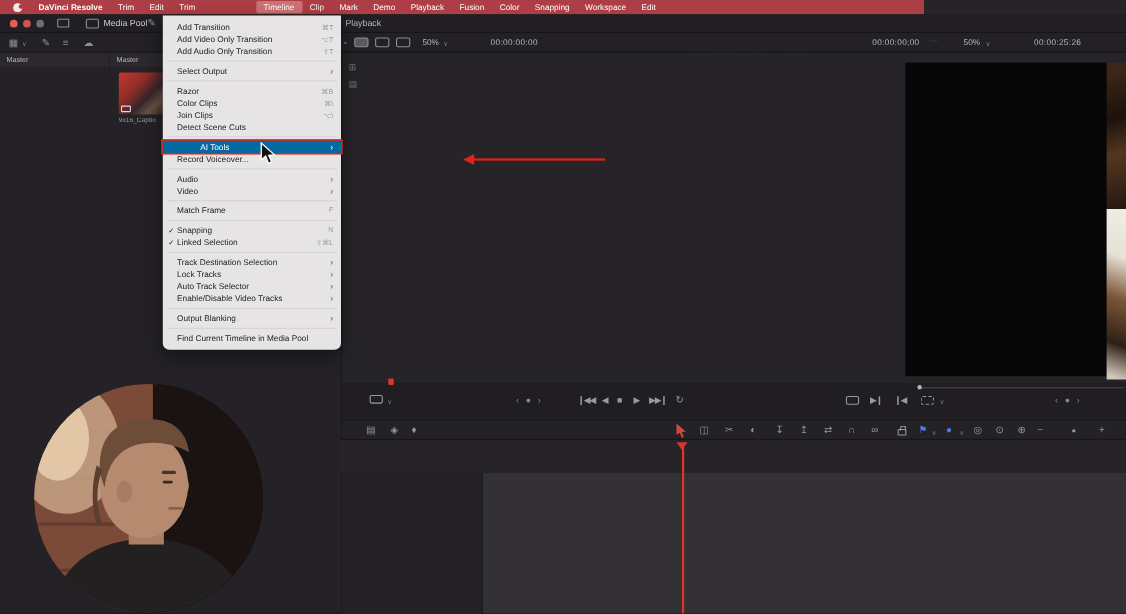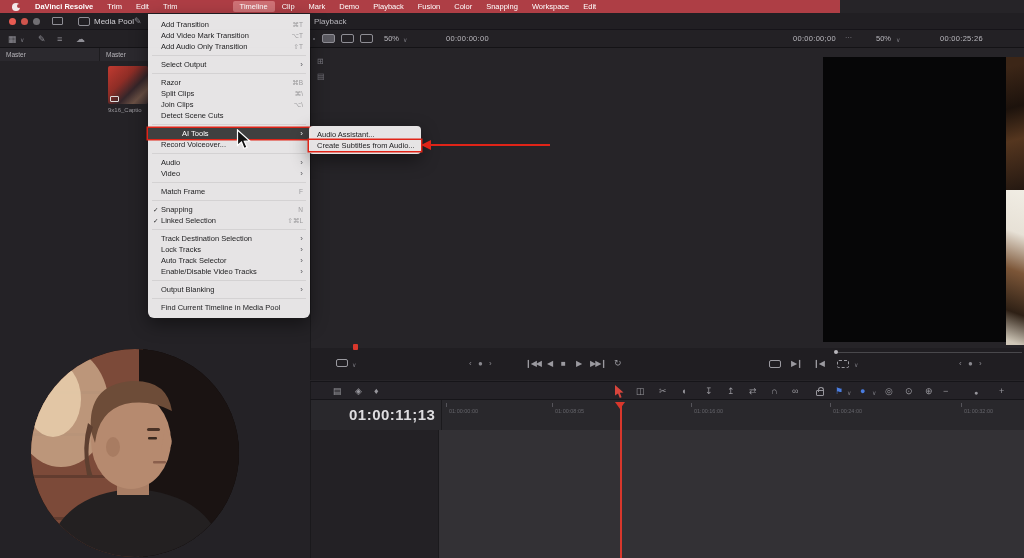--- a/index.html
+++ b/index.html
@@ -83,21 +83,21 @@
 
   
   .menu { left:148px; top:14px; width:162px; background:rgba(236,234,235,.97);
           border-radius:0 0 6px 6px; padding:5px 0; box-shadow:0 6px 18px rgba(0,0,0,.45); }
   .mitem { display:flex; align-items:center; height:11px; padding:0 7px 0 5px;
            font-size:7.5px; color:#1d1d1f; white-space:nowrap; }
   .mitem .chk { width:8px; font-size:6.5px; }
   .mitem .lbl { flex:1; }
   .mitem .sc { color:#9b9a9c; font-size:6.5px; margin-left:6px; }
   .mitem .sub { color:#55555a; font-size:8px; margin-left:6px; }
-  .mitem.hl { background:#404040; color:#fff;padding-left:26px; }
+  .mitem.hl { background:#0369a1; color:#fff;padding-left:26px; }
   .mitem.hl .sub { color:#fff; }
   .msep { height:1px; background:#d4d2d3; margin:3px 4px; }
   .redframe { box-shadow:0 0 0 1.5px #e02418; }
 
   .submenu { left:309px; top:126px; width:112px; background:rgba(236,234,235,.97);
              border-radius:4px; padding:3px 0; box-shadow:0 6px 18px rgba(0,0,0,.45); }
   .smitem { height:11px; line-height:11px; padding:0 8px; font-size:7.5px; color:#1d1d1f; white-space:nowrap; }
 
   
   .arrow-line { left:430px; top:144px; width:120px; height:2px; background:#e02418; }
@@ -249,35 +249,20 @@
     <span class="tool-ic blue" style="left:549px;">●</span>
     <span class="chev abs" style="left:561px; top:7px;">∨</span>
     <span class="tool-ic" style="left:574px;">◎</span>
     <span class="tool-ic" style="left:594px;">⊙</span>
     <span class="tool-ic" style="left:614px;">⊕</span>
     <span class="tool-ic" style="left:632px;">−</span>
     <span class="tool-ic" style="left:663px; font-size:7px; top:5px;">●</span>
     <span class="tool-ic" style="left:688px;">+</span>
   </div>
 
-  <div class="abs tlhead">
-    <span class="big-tc">01:00:11;13</span>
-    <div class="ruler" id="ruler">
-        <span class="rtick" style="left:4px"></span>
-        <span class="rlabel" style="left:7px">01:00:00:00</span>
-        <span class="rtick" style="left:110px"></span>
-        <span class="rlabel" style="left:113px">01:00:08:05</span>
-        <span class="rtick" style="left:249px"></span>
-        <span class="rlabel" style="left:252px">01:00:16:00</span>
-        <span class="rtick" style="left:388px"></span>
-        <span class="rlabel" style="left:391px">01:00:24:00</span>
-        <span class="rtick" style="left:519px"></span>
-        <span class="rlabel" style="left:522px">01:00:32:00</span>
-      </div>
-  </div>
 
   <div class="abs tracks">
     <div class="tracks-left"></div>
   </div>
 
   <div class="abs playhead-caret"></div>
   <div class="abs playhead-line"></div>
 
   <div class="abs webcam">
     <svg width="208" height="208" viewBox="0 0 208 208">
@@ -304,21 +289,21 @@
   </div>
 
   <div class="abs menu" id="tl-menu">
       <div class="mitem">
         <span class="chk"></span>
         <span class="lbl">Add Transition</span>
         <span class="sc">⌘T</span>
       </div>
       <div class="mitem">
         <span class="chk"></span>
-        <span class="lbl">Add Video Mark Transition</span>
+        <span class="lbl">Add Video Only Transition</span>
         <span class="sc">⌥T</span>
       </div>
       <div class="mitem">
         <span class="chk"></span>
         <span class="lbl">Add Audio Only Transition</span>
         <span class="sc">⇧T</span>
       </div>
       <div class="msep"></div>
       <div class="mitem">
         <span class="chk"></span>
@@ -326,21 +311,21 @@
         <span class="sub">›</span>
       </div>
       <div class="msep"></div>
       <div class="mitem">
         <span class="chk"></span>
         <span class="lbl">Razor</span>
         <span class="sc">⌘B</span>
       </div>
       <div class="mitem">
         <span class="chk"></span>
-        <span class="lbl">Split Clips</span>
+        <span class="lbl">Color Clips</span>
         <span class="sc">⌘\</span>
       </div>
       <div class="mitem">
         <span class="chk"></span>
         <span class="lbl">Join Clips</span>
         <span class="sc">⌥\</span>
       </div>
       <div class="mitem">
         <span class="chk"></span>
         <span class="lbl">Detect Scene Cuts</span>
@@ -410,24 +395,20 @@
         <span class="lbl">Output Blanking</span>
         <span class="sub">›</span>
       </div>
       <div class="msep"></div>
       <div class="mitem">
         <span class="chk"></span>
         <span class="lbl">Find Current Timeline in Media Pool</span>
       </div>
     </div>
 
-  <div class="abs submenu" id="ai-submenu">
-      <div class="smitem">Audio Assistant...</div>
-      <div class="smitem redframe">Create Subtitles from Audio...</div>
-    </div>
 
   <div class="abs arrow-line"></div>
   <div class="abs arrow-head"></div>
 
   <svg class="abs cursor" width="16" height="22" viewBox="0 0 16 22">
     <path d="M1.5,1 L1.5,16.5 L5.5,13 L8,19.5 L11,18.2 L8.3,12.2 L13.5,11.8 Z" fill="#141414" stroke="#fff" stroke-width="1.2"></path>
   </svg>
 
 </div>
 

